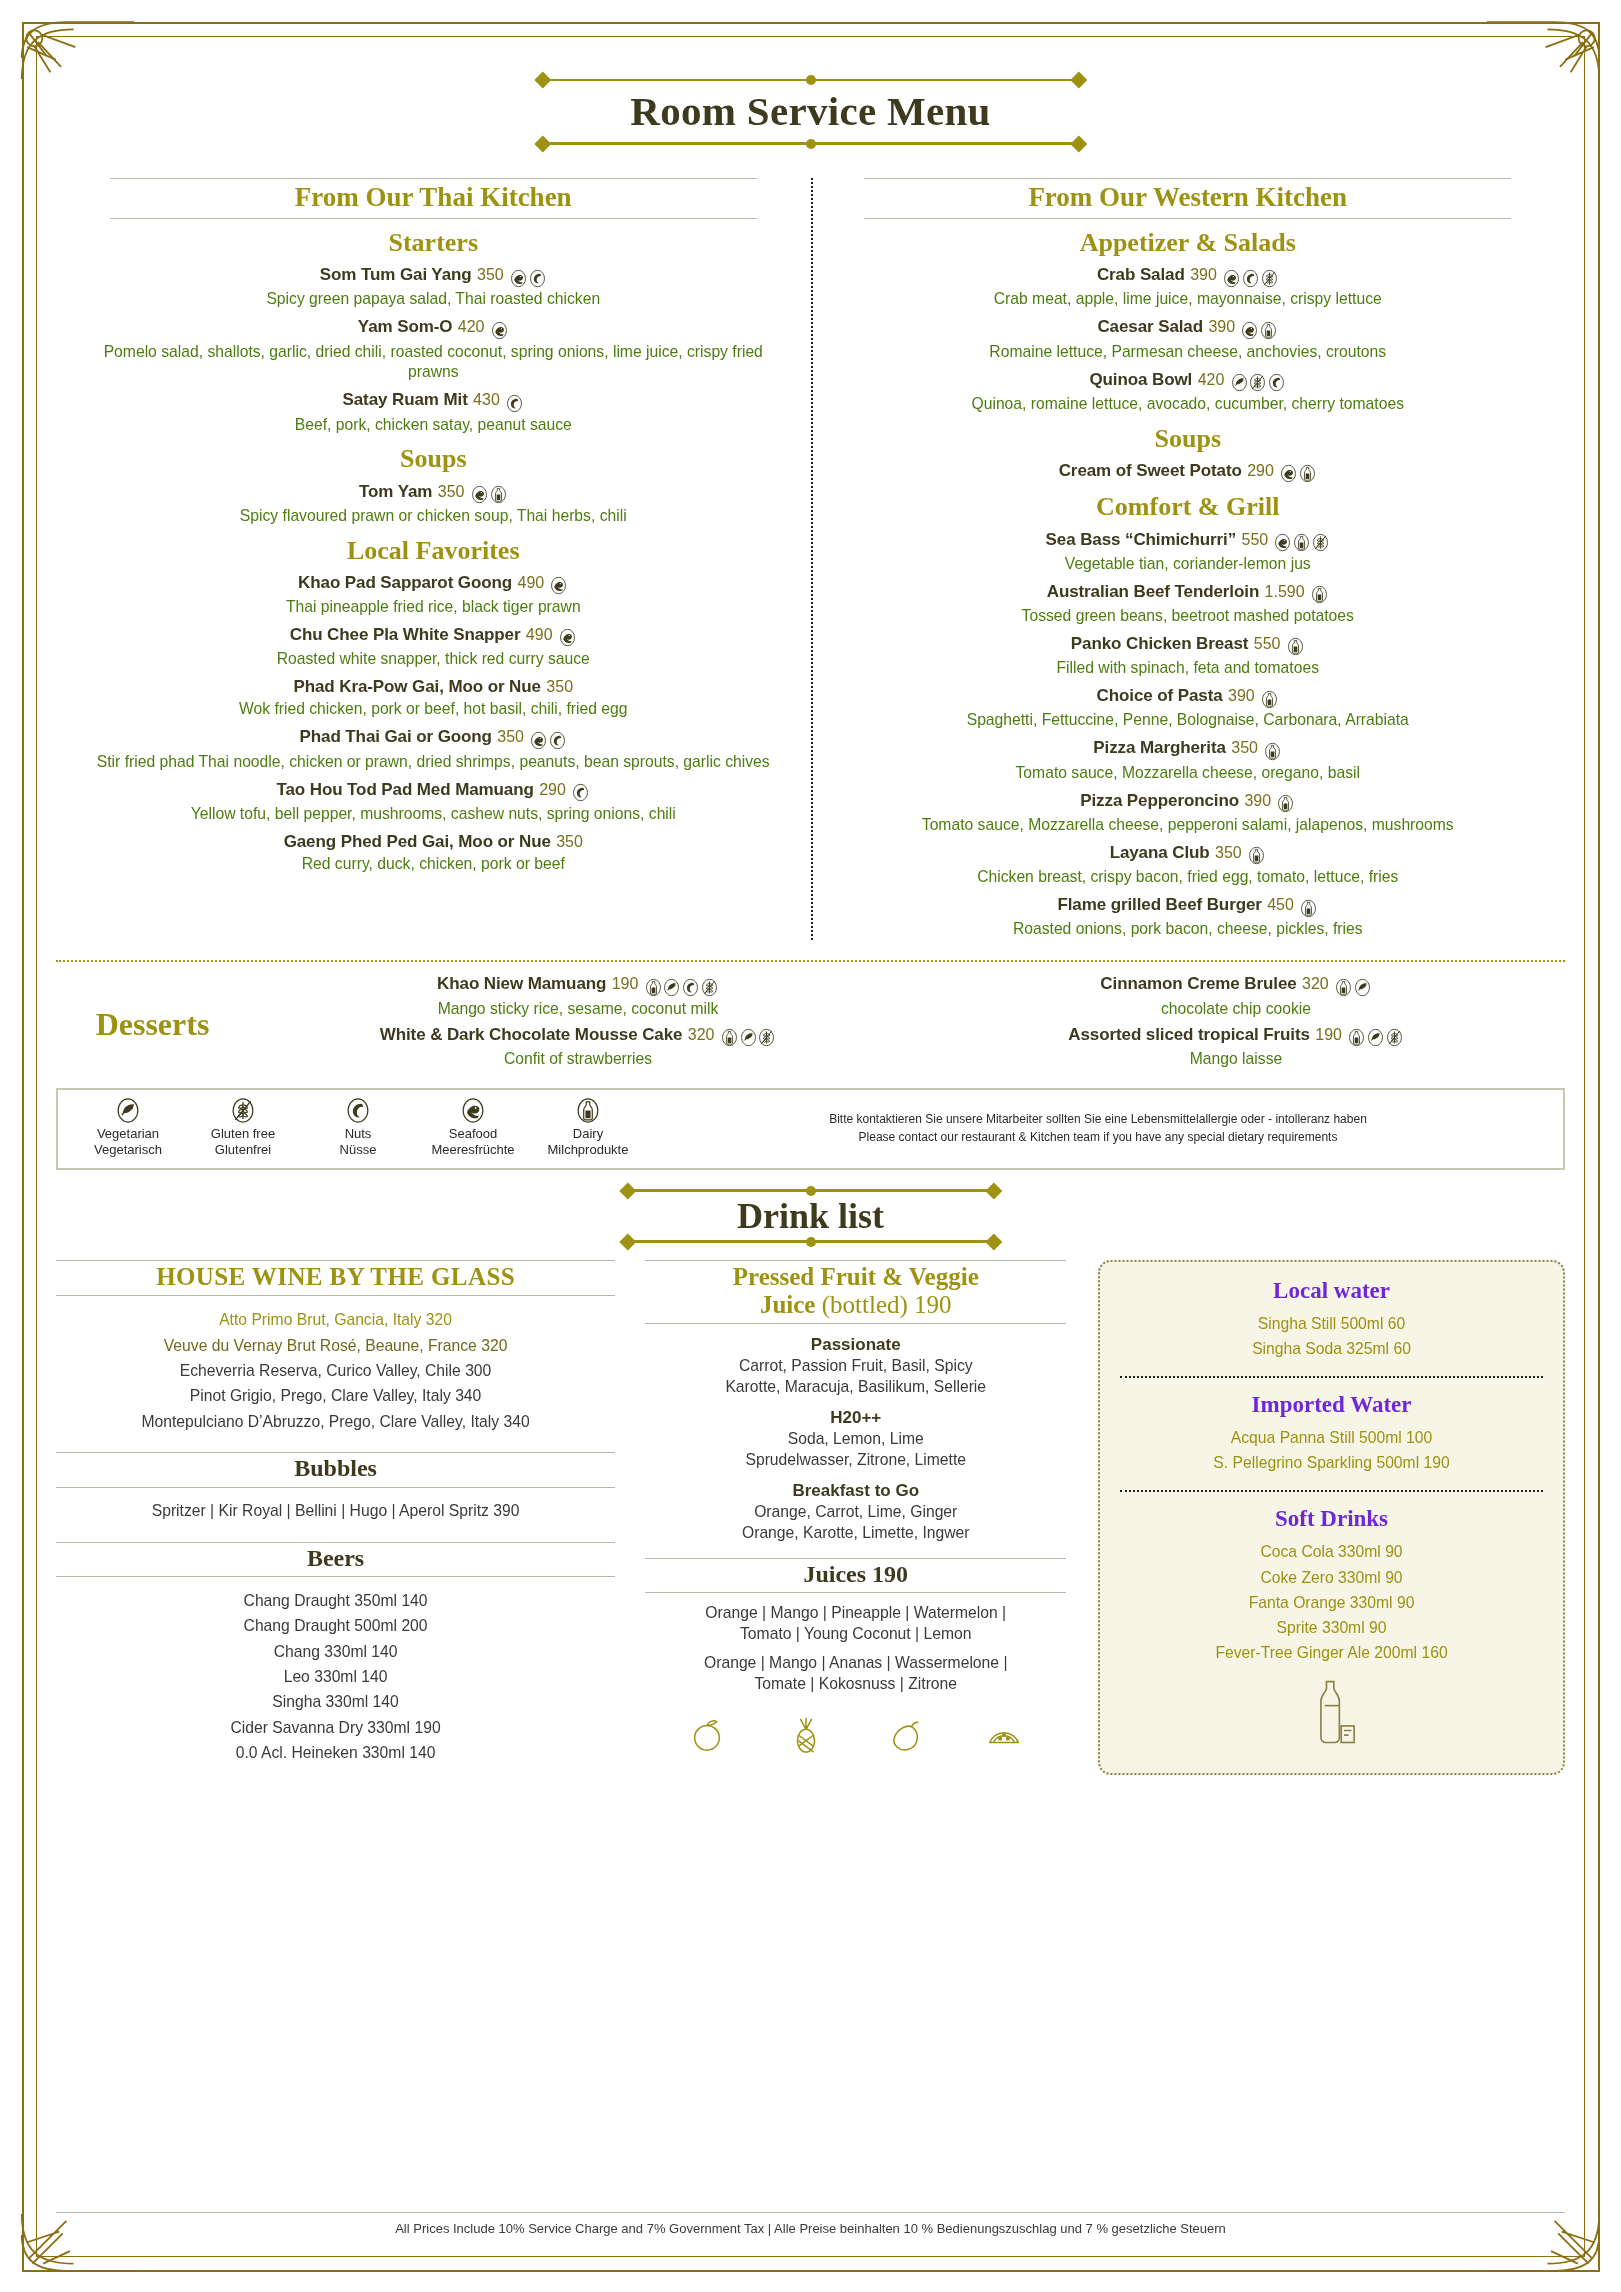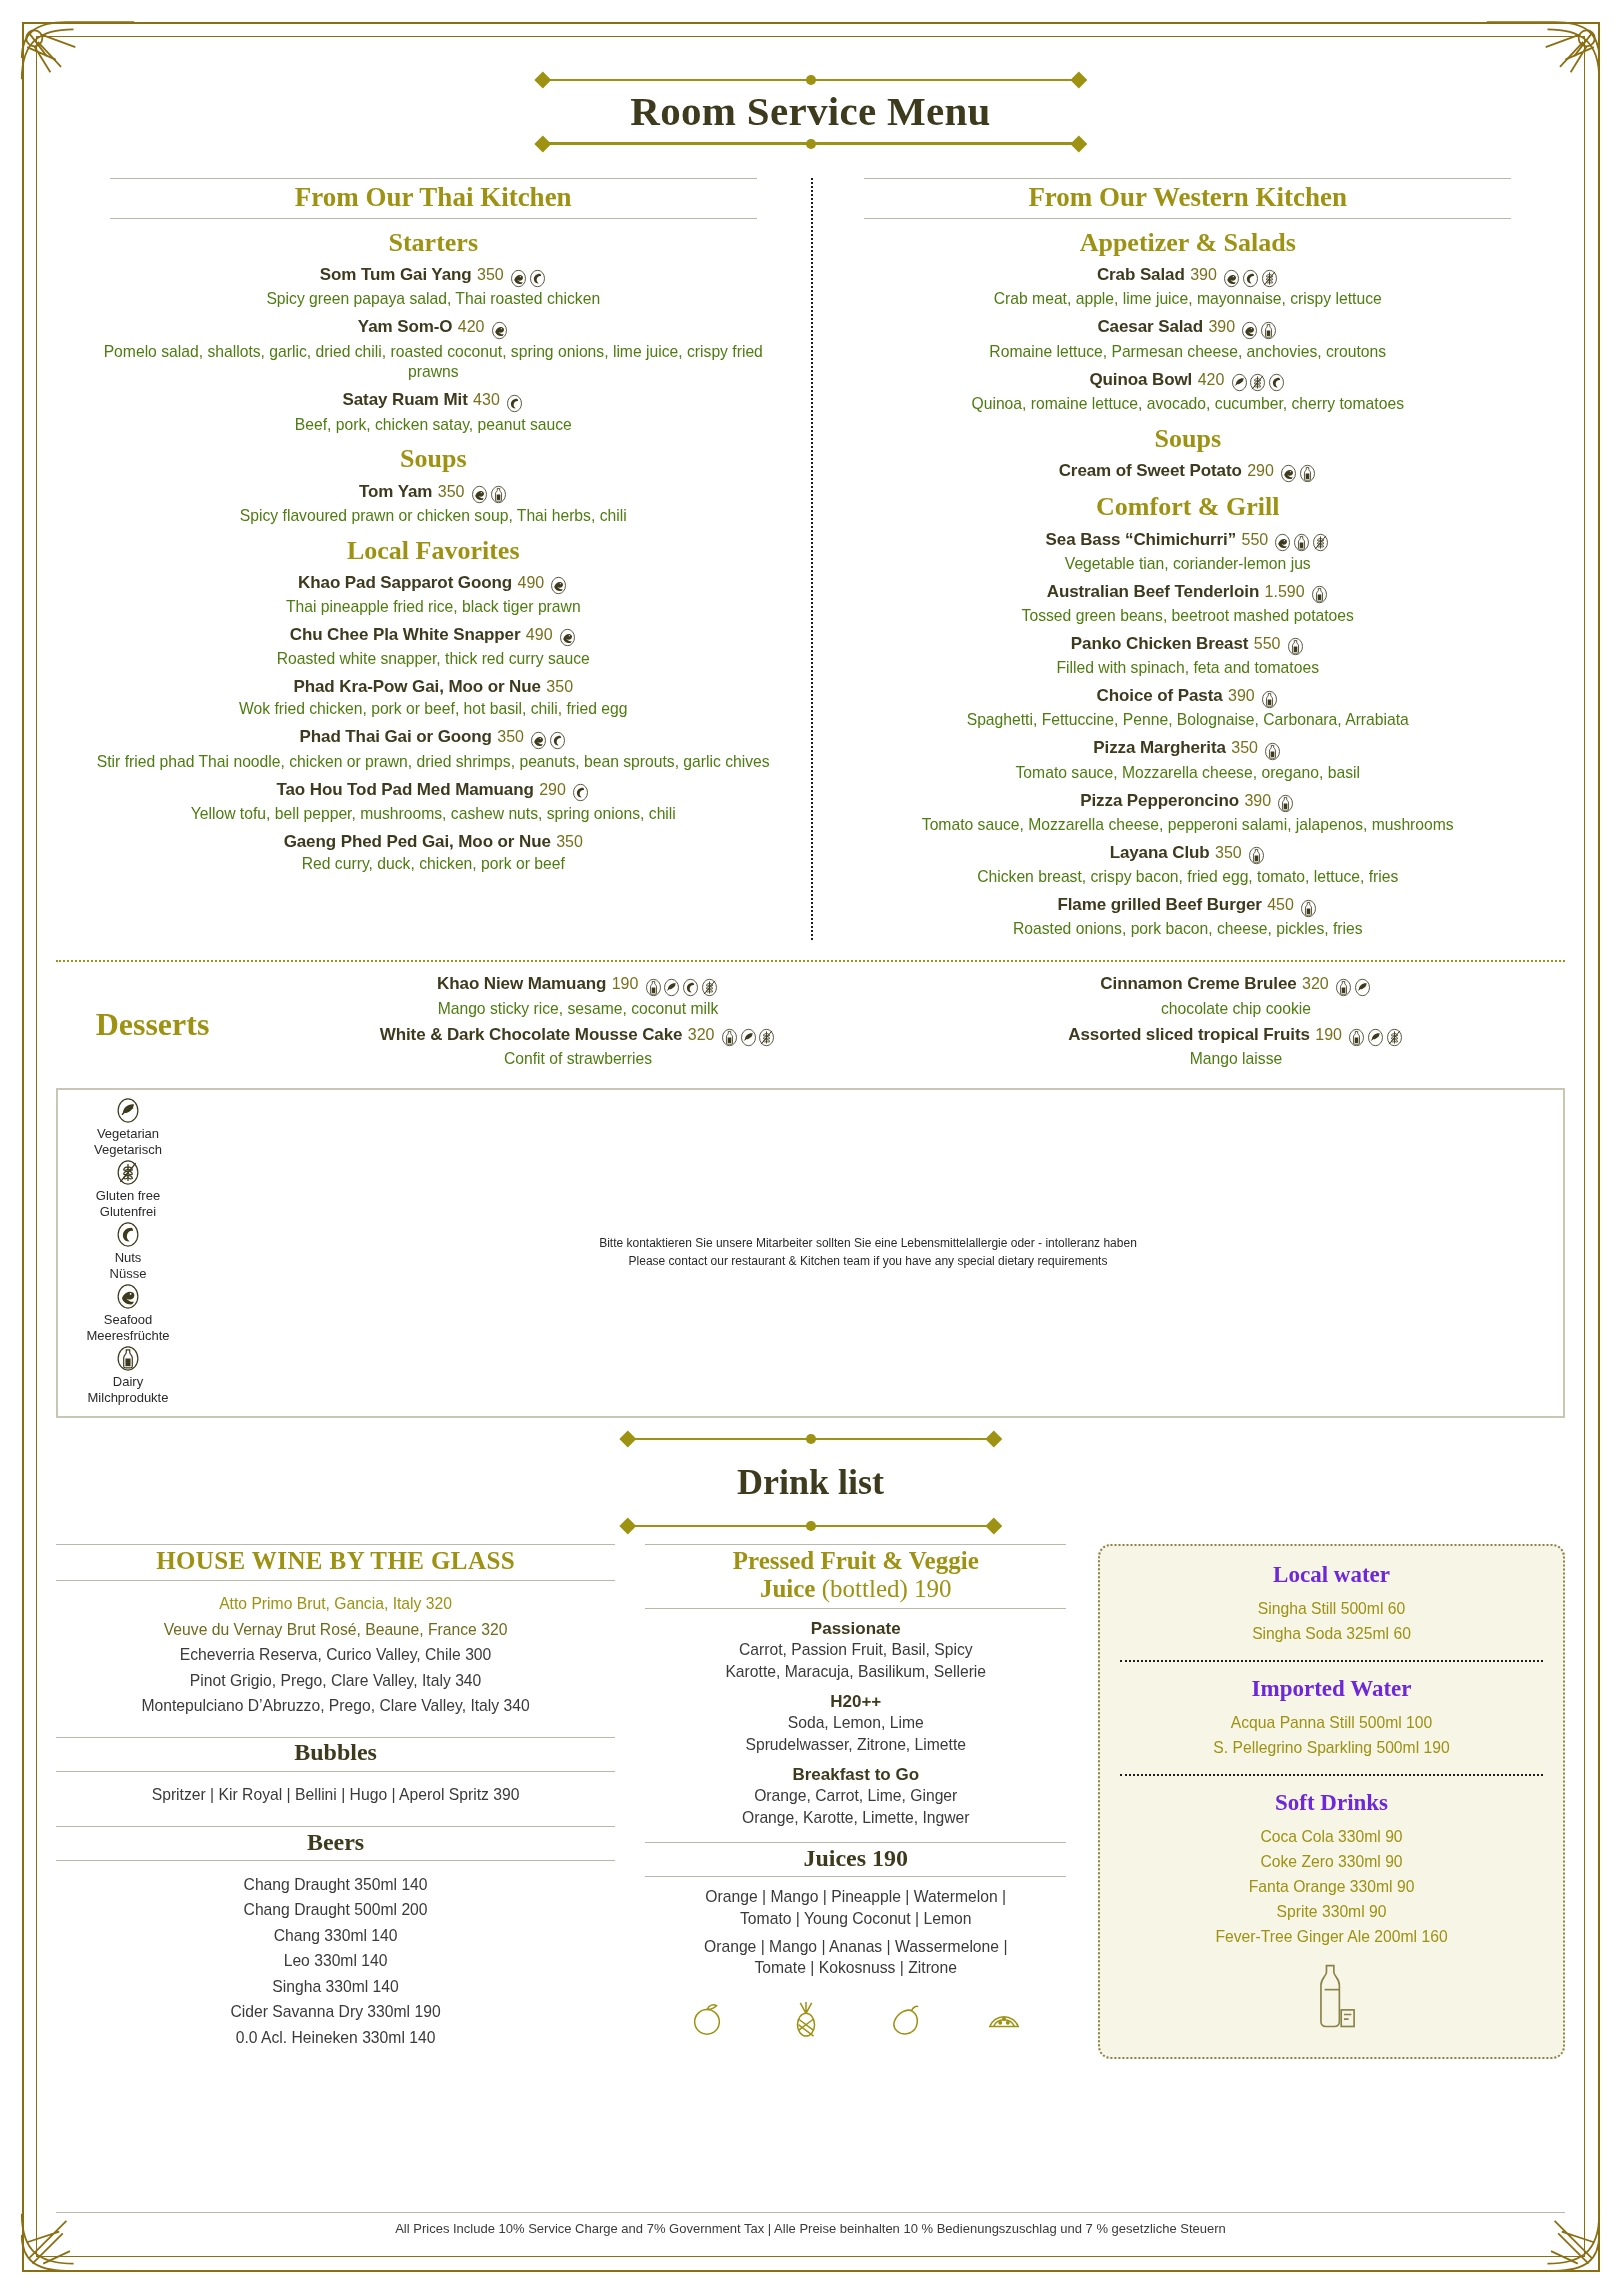--- a/index.html
+++ b/index.html
@@ -145,36 +145,36 @@
   .dessert-item { text-align:center; margin-bottom: 5.4px; }
 
   
   .legend {
     margin-top: 12.5px;
     border: 2.7px solid #c9c6b4;
     padding: 7.2px 12.5px 9px;
     display: flex;
     align-items: center;
   }
-  .legend-keys { display:flex;flex-direction:column; }
+  .legend-keys { display:flex; }
   .legend-key { text-align:center; width: 115px; }
   .legend-key .ic-big { width: 24px; height: 27px; margin: 0 auto 1.8px; }
   .legend-key .ic-big svg { width:100%; height:100%; }
   .legend-key .kl {
     font-size: 13px; color:#2a2a2a; line-height: 1.28;
   }
   .legend-note {
     flex:1; text-align:center; font-size: 12px; color:#2a2a2a; line-height:1.5;
   }
 
   
   .drink-title-wrap { text-align:center; margin-top: 16px; }
   h2.drink-title {
     font-family: "Liberation Serif", serif;
-    font-weight: bold; font-size: 36px; color: #3d3a1e; margin: 18px 0;
+    font-weight: bold; font-size: 36px; color: #3d3a1e; margin: 0 0;
   }
   .rule.small { width: 385px; }
 
   .drink-cols {
     display: flex;
     margin-top: 14.3px;
     gap: 0;
   }
   .dc-left { width: 38%; padding-right: 14.3px; }
   .dc-mid  { width: 30%; padding: 0 16px; }

